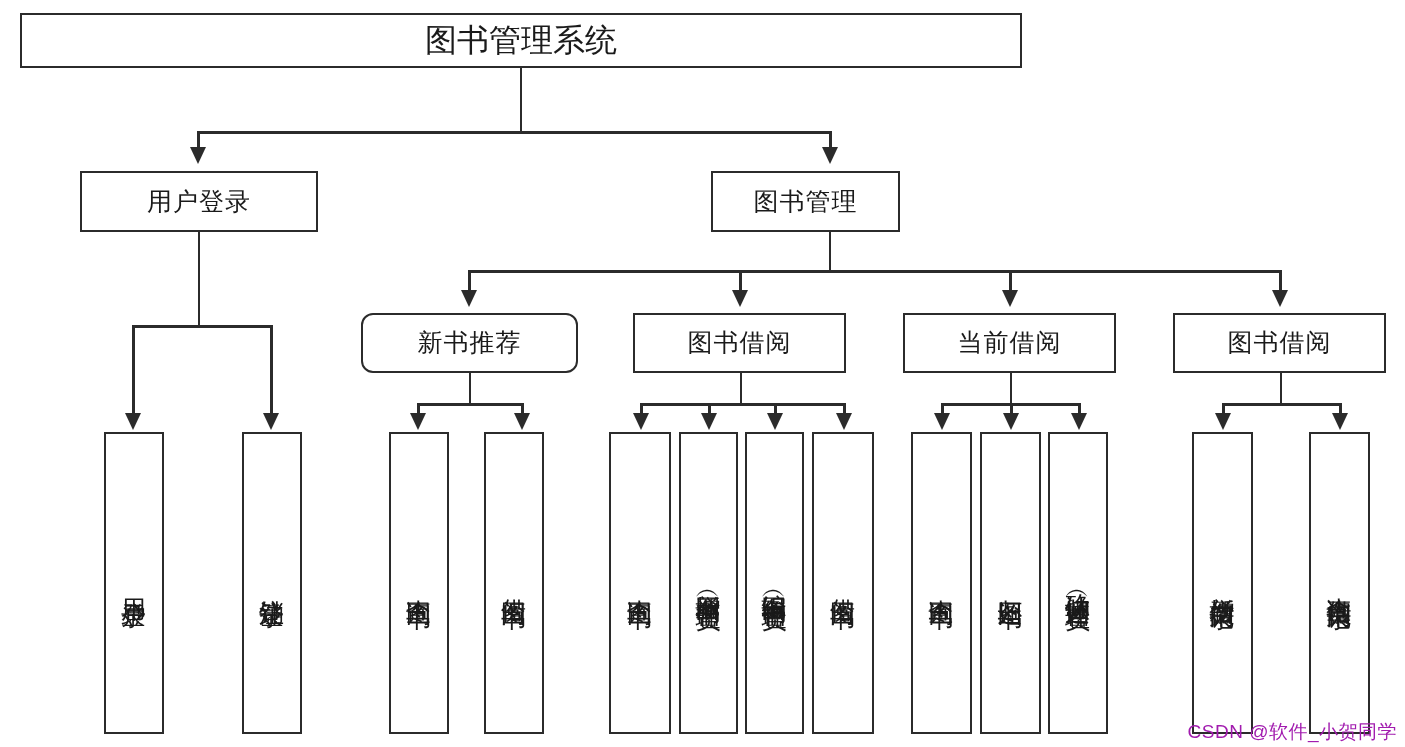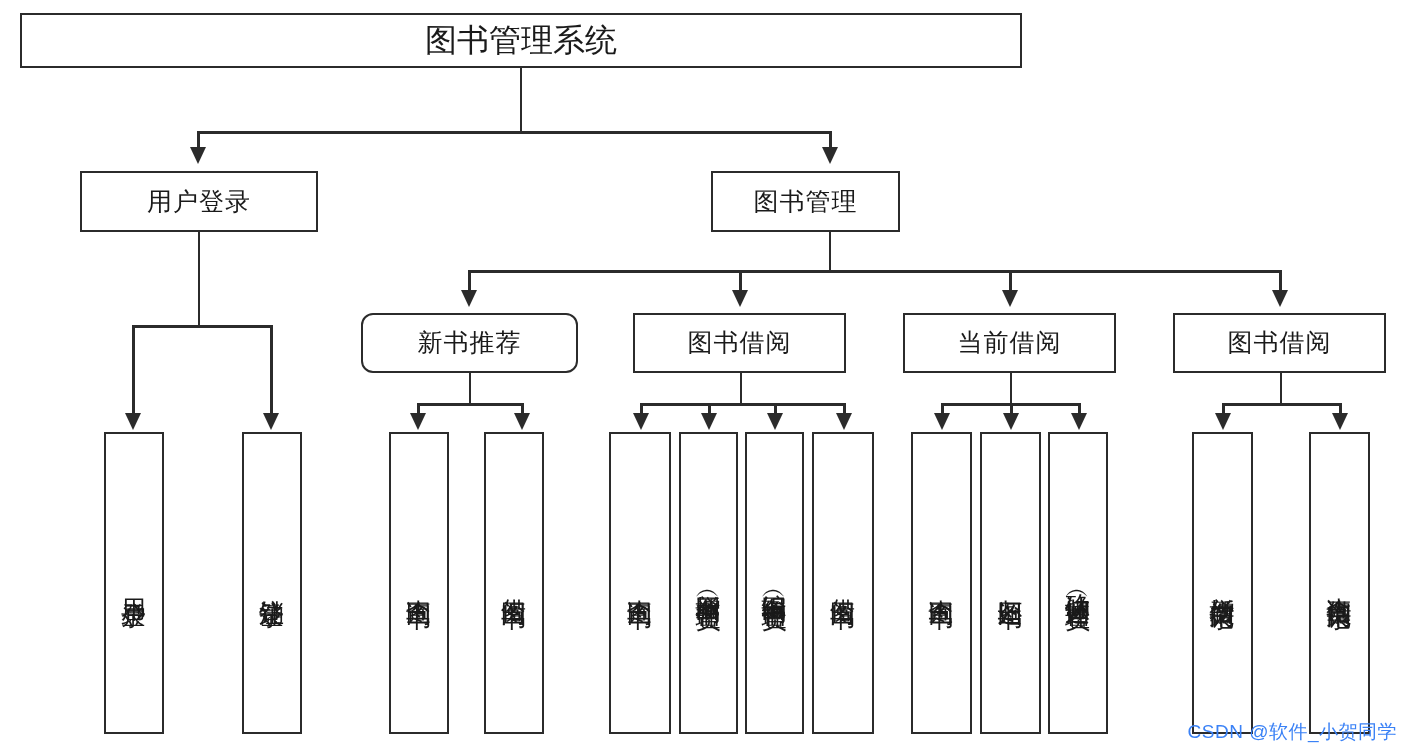--- a/index.html
+++ b/index.html
@@ -65,21 +65,21 @@
     border-left: 8px solid transparent;
     border-right: 8px solid transparent;
     border-top: 17px solid #2b2b2b;
   }
   
   #watermark {
     position: absolute;
     right: 8px;
     bottom: 2px;
     font-size: 19px;
-    color: #3b82f6;
+    color: #a21caf;
     white-space: nowrap;
     letter-spacing: 0.5px;
   }
 </style>
 </head>
 <body>
 
 <div id="canvas">
 
   <div class="node root" style="left:20px; top:13px; width:1002px; height:55px;">

